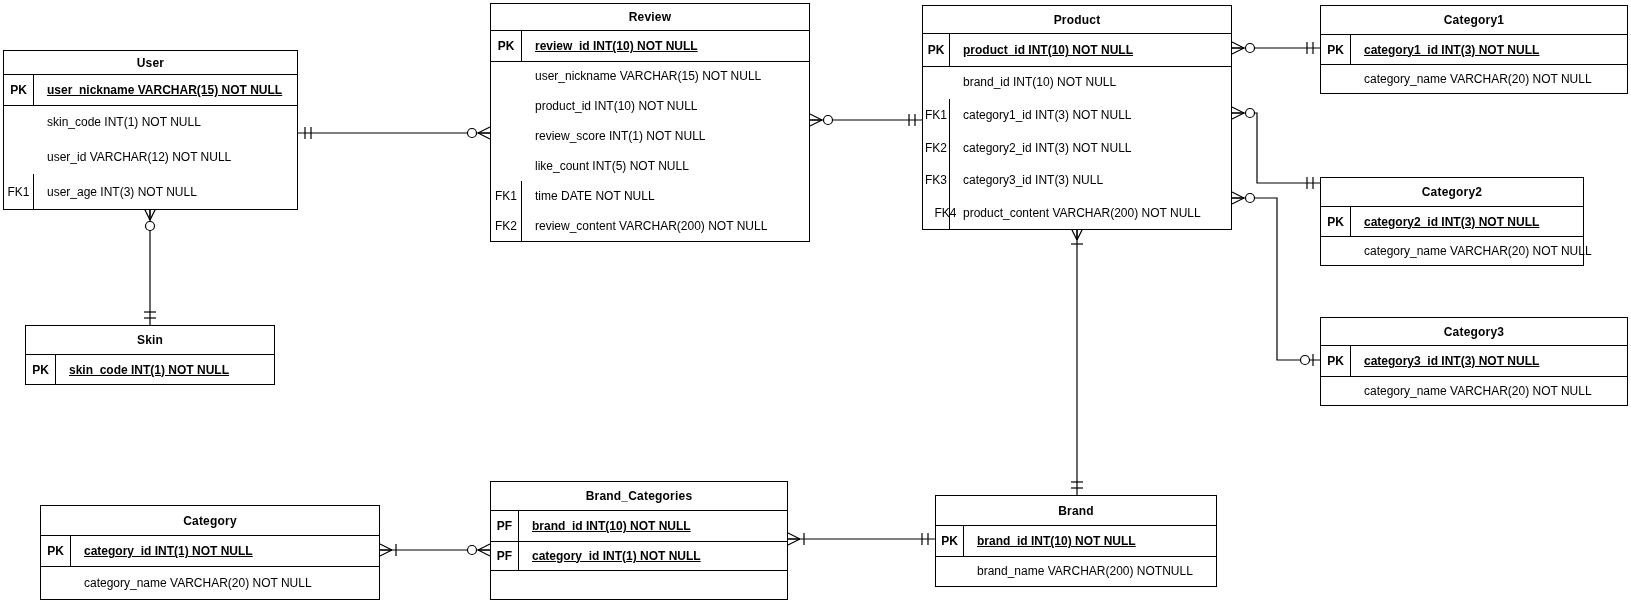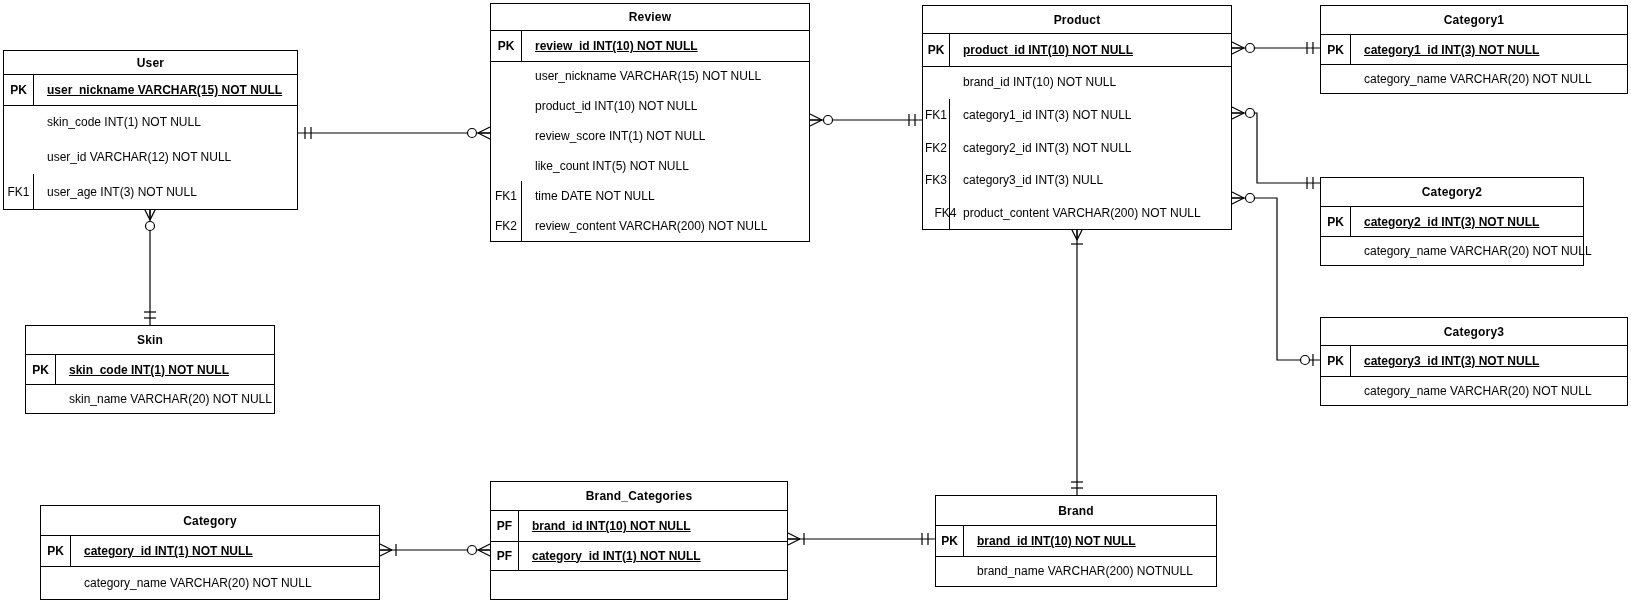--- a/index.html
+++ b/index.html
@@ -236,26 +236,20 @@
       <div class="entity" style="left: 25px; top: 325px; width: 250px;">
         <div class="etitle" style="height: 29px;">Skin</div>
         <div class="esec" style="height: 29px;">
           <div class="elabels" style="width: 30px;">
             <div class="elabel key" style="height: 29px;">PK</div>
           </div>
           <div class="elines">
             <div class="eline key" style="height: 29px;">skin_code INT(1) NOT NULL</div>
           </div>
         </div>
-        <div class="esec" style="height: 29px;">
-          <div class="elabels" style="width: 30px;"></div>
-          <div class="elines">
-            <div class="eline" style="height: 29px;">skin_name VARCHAR(20) NOT NULL</div>
-          </div>
-        </div>
       </div>
       <div class="entity" style="left: 40px; top: 505px; width: 340px;">
         <div class="etitle" style="height: 30px;">Category</div>
         <div class="esec" style="height: 30px;">
           <div class="elabels" style="width: 30px;">
             <div class="elabel key" style="height: 30px;">PK</div>
           </div>
           <div class="elines">
             <div class="eline key" style="height: 30px;">category_id INT(1) NOT NULL</div>
           </div>

